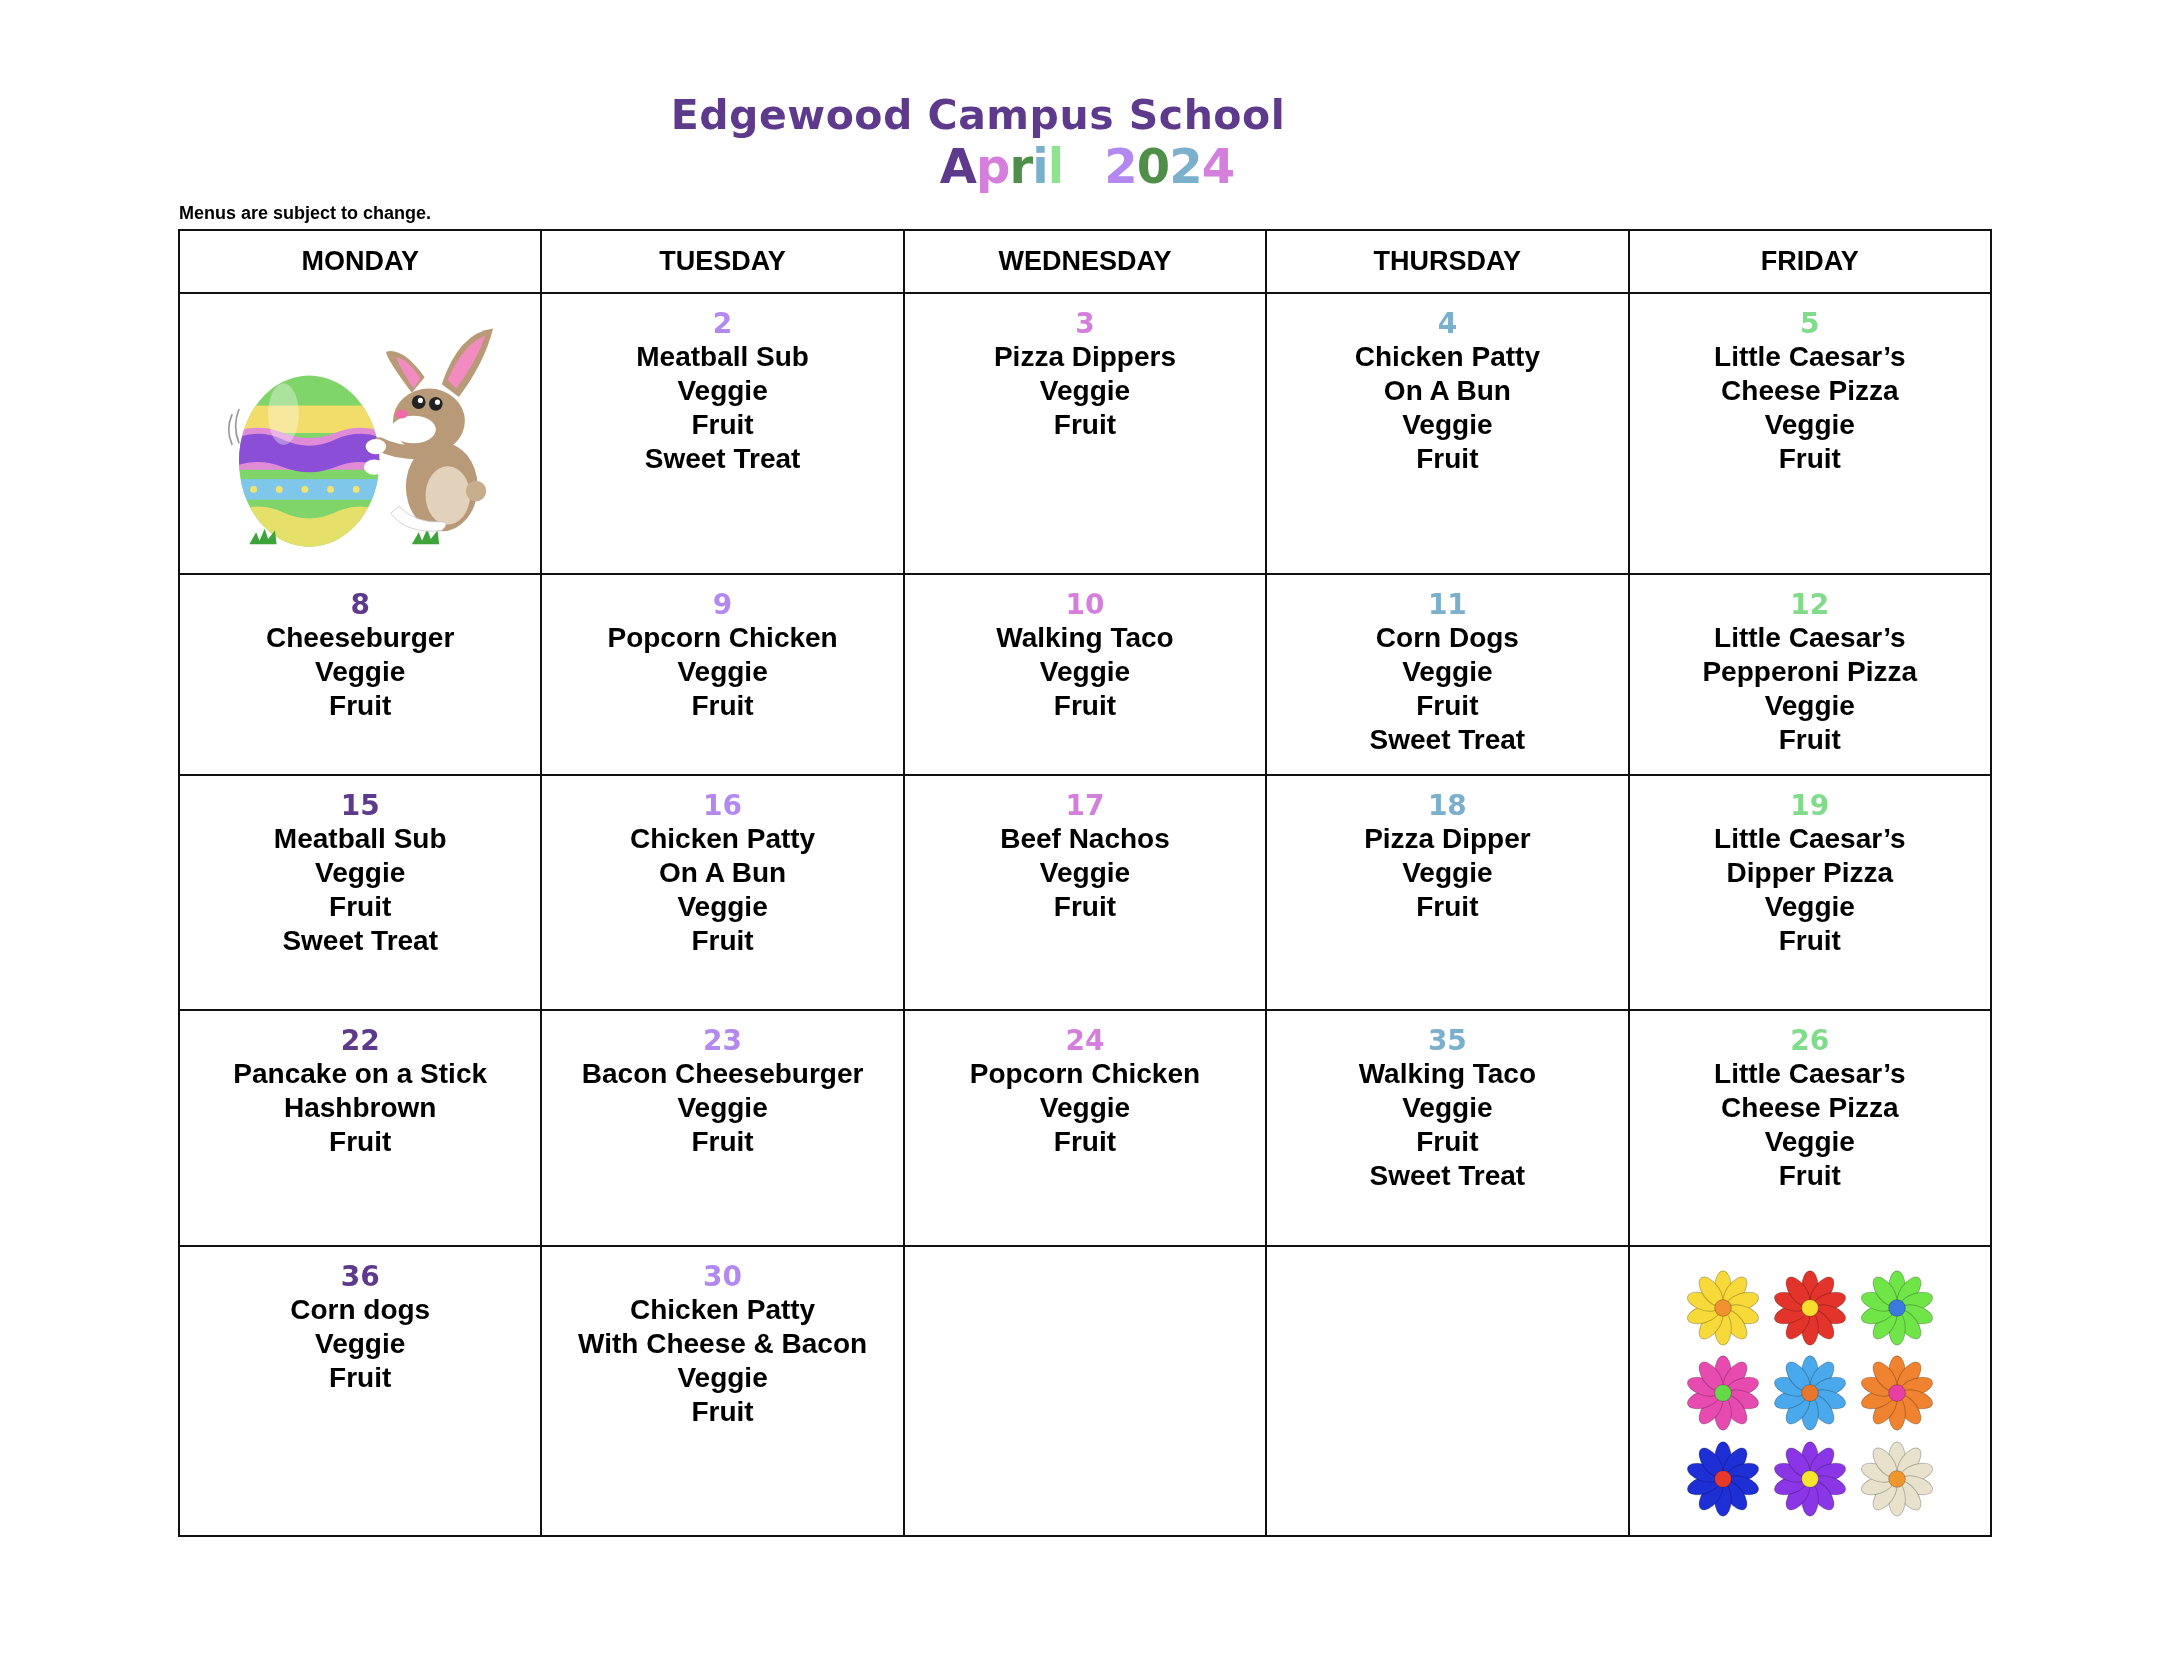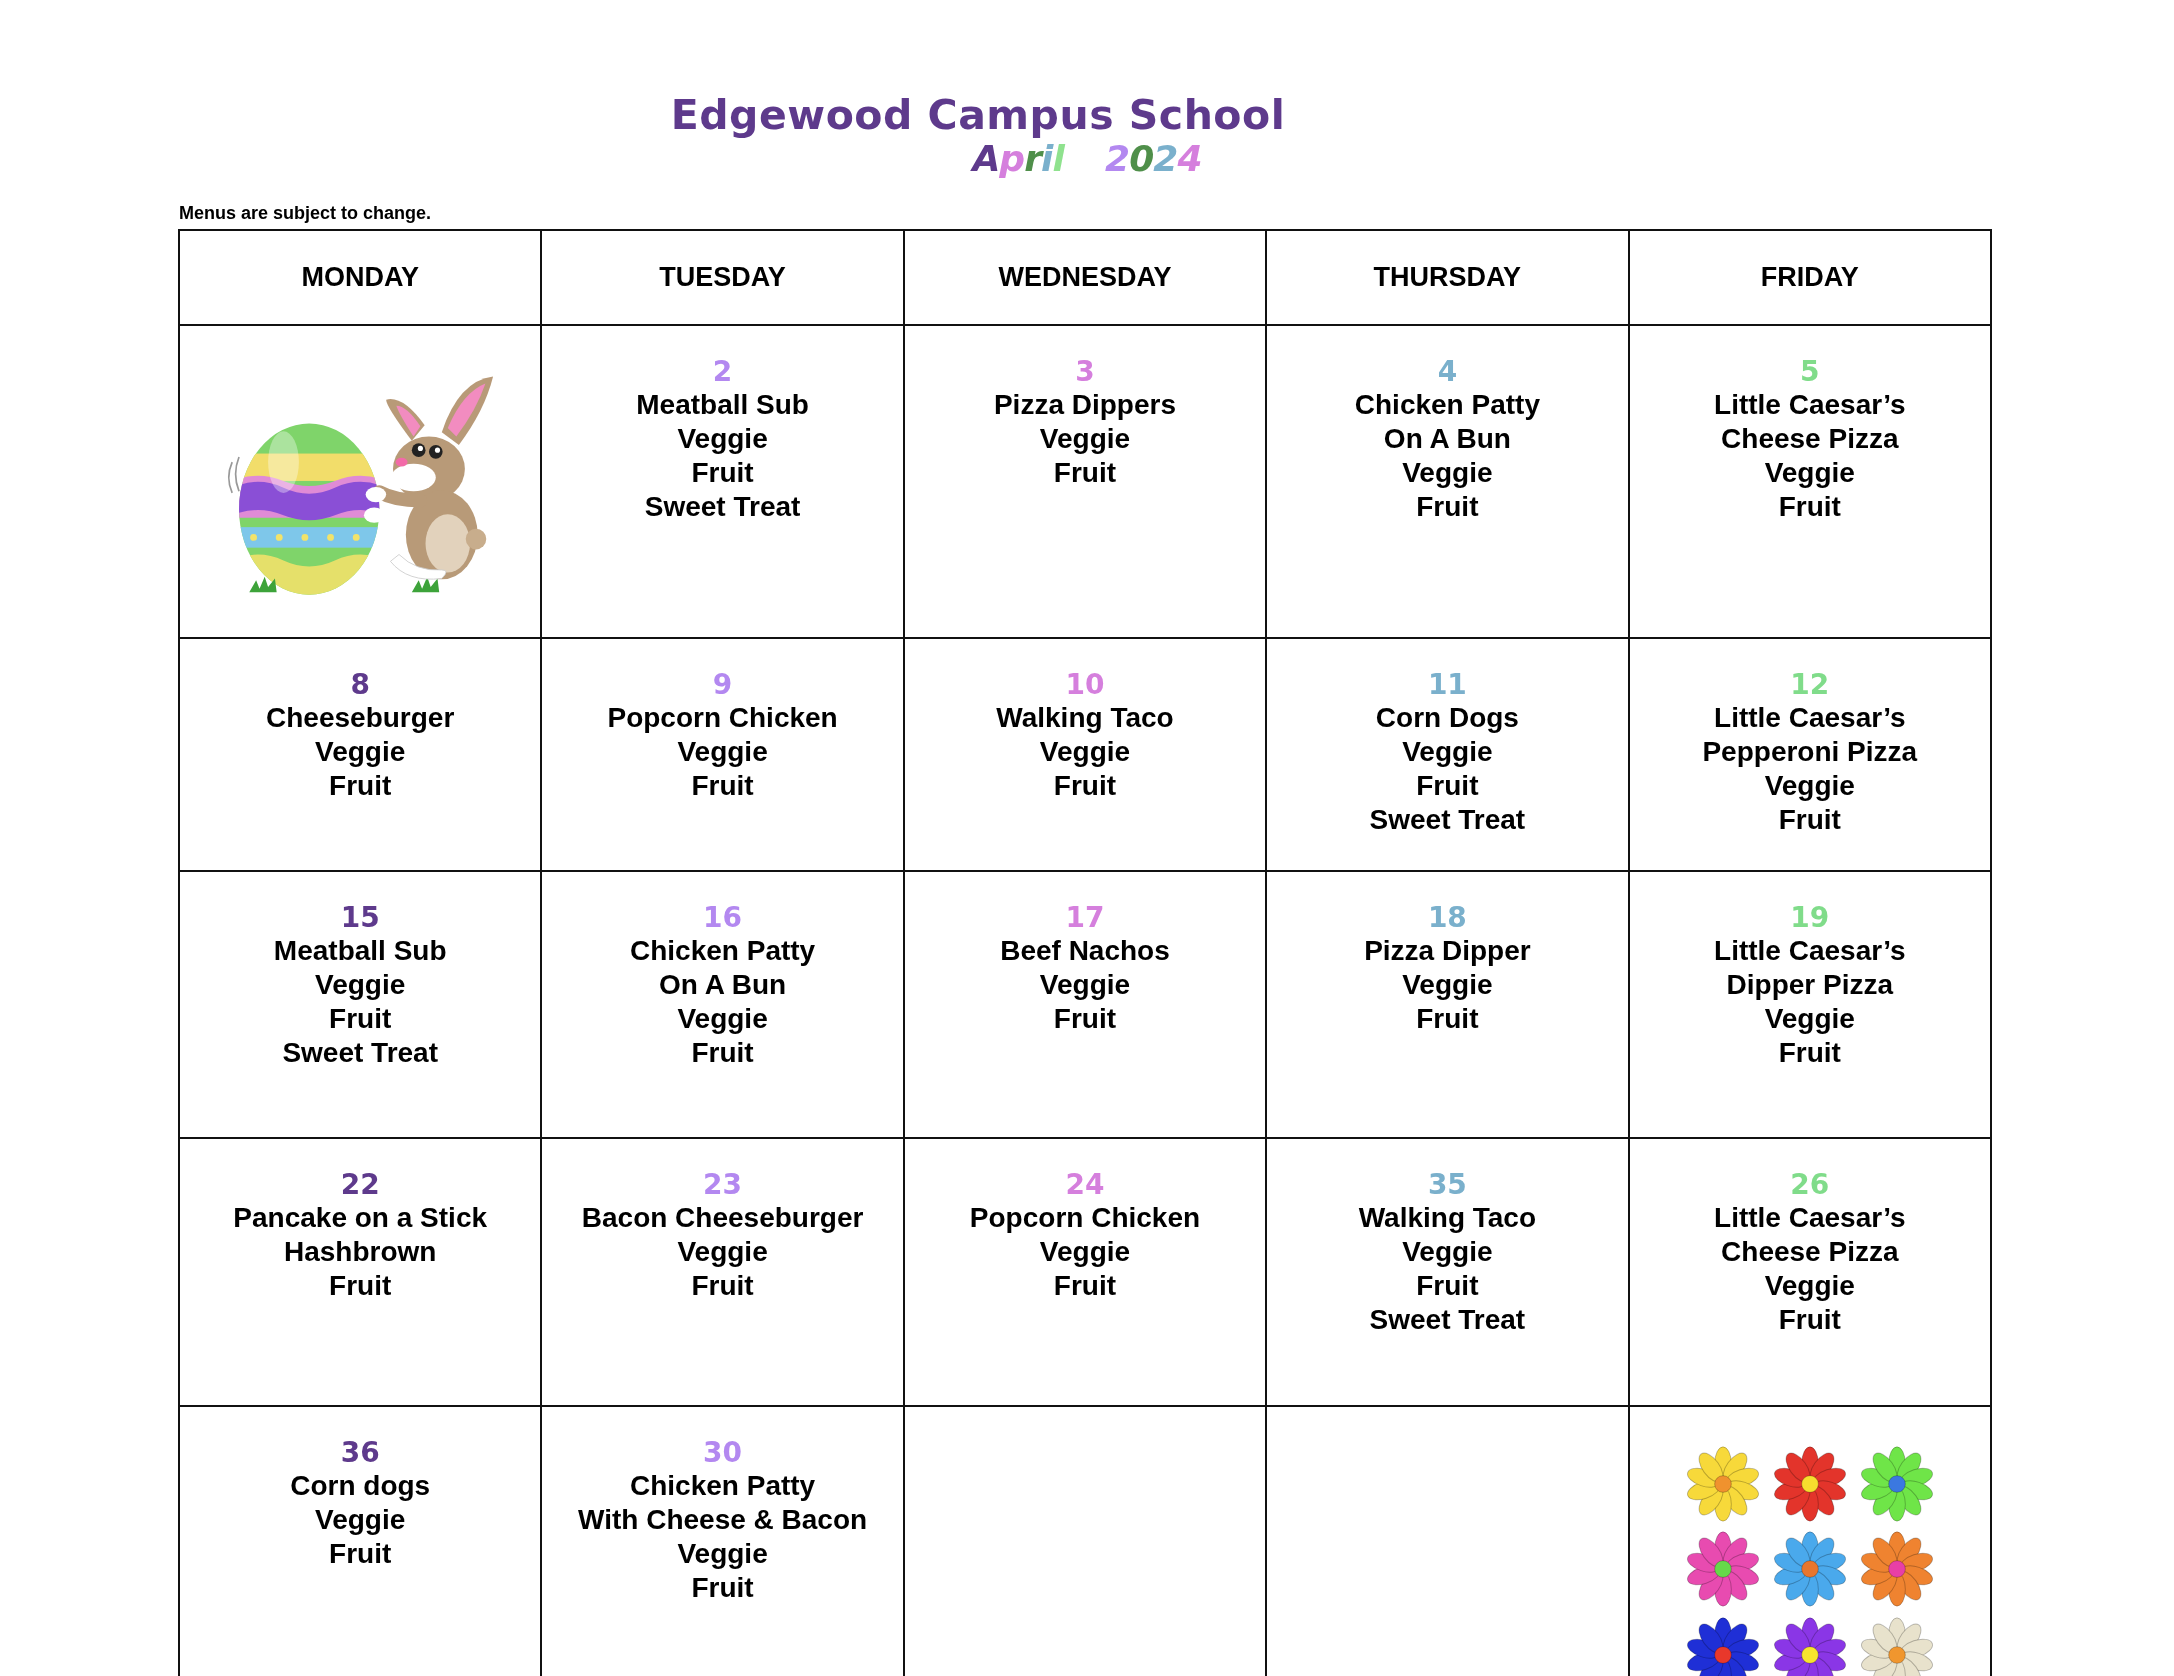--- a/index.html
+++ b/index.html
@@ -7,34 +7,34 @@
     width: 2174px; height: 1676px; position: relative; overflow: hidden;
     font-family: "DejaVu Sans", "Liberation Sans", sans-serif;
   }
   .school-title {
     position: absolute; left: 0; width: 1884px; top: 91px;
     text-align: center; font-size: 41px; font-weight: bold;
     color: #5e3a8c; letter-spacing: 0.5px; padding-left: 36px;
   }
   .month-title {
     position: absolute; left: 0; width: 2174px; top: 138px;
-    text-align: center; font-size: 36px; font-weight: bold; letter-spacing: -0.9px; font-style: italic;
+    text-align: center; font-size: 48px; font-weight: bold; letter-spacing: -0.9px;
   }
   .month-title .gap { display: inline-block; width: 41px; }
   .disclaimer {
     position: absolute; left: 179px; top: 203px;
     font-size: 18px; font-weight: bold; color: #000;
     font-family: "Liberation Sans", sans-serif;
   }
   table.cal {
     position: absolute; left: 178px; top: 229px;
     width: 1814px; border-collapse: collapse; table-layout: fixed;
   }
   table.cal th, table.cal td {
-    border: 2.8px solid #111; text-align: center; vertical-align: top; padding: 16px;
+    border: 2.8px solid #111; text-align: center; vertical-align: top; padding: 0;
   }
   table.cal th {
     height: 61px; vertical-align: middle;
     font-size: 27px; font-weight: bold; color: #000;
     font-family: "Liberation Sans", sans-serif;
   }
   tr.r1 td { height: 279px; }
   tr.r2 td { height: 199px; }
   tr.r3 td { height: 233px; }
   tr.r4 td { height: 234px; }

